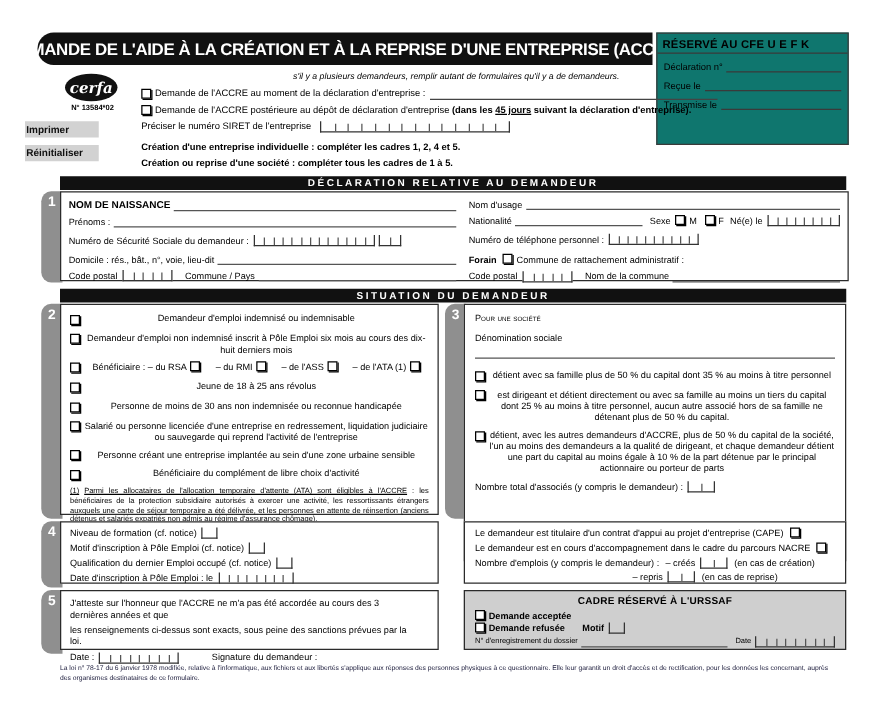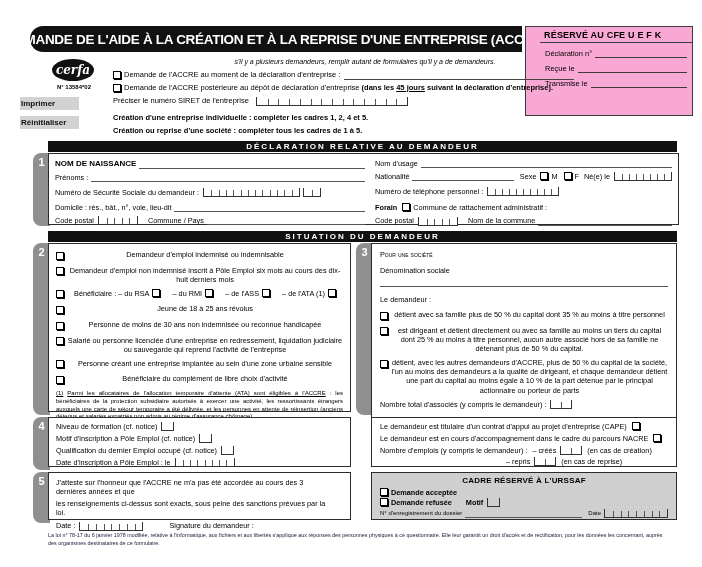--- a/index.html
+++ b/index.html
@@ -40,21 +40,21 @@
     position:absolute;left:30px;top:26px;width:492px;height:26px;
     background:#111;border-radius:13px 0 0 13px;
     color:#fff;display:flex;align-items:center;justify-content:center;
   }
   .titlebar .t{
     font-weight:bold;font-size:13.5px;letter-spacing:-0.3px;
     white-space:nowrap;transform:scaleX(1.0);
   }
   .cfebox{
     position:absolute;left:525px;top:26px;width:152px;height:88px;
-    background:#f9a8d4;border:1px solid #3a3a3a;padding-left:14px;
+    background:#0f766e;border:1px solid #3a3a3a;
   }
   .cfebox .hd{
     border-bottom:1px solid #3a3a3a;height:15px;
     font-weight:bold;font-size:9px;display:flex;align-items:center;
     padding-left:4px;letter-spacing:0.2px;
   }
   .cfebox .row{
     font-size:7.5px;padding:6px 5px 0 5px;display:flex;align-items:flex-end;
   }
   .cfebox .row .lbl{white-space:nowrap;}
@@ -349,21 +349,20 @@
 
   <div class="panel txt" style="left:371px;top:243px;width:306px;height:206px;padding:6px 8px 0 8px;box-sizing:border-box;">
 
     <div style="font-variant:small-caps;margin-bottom:7px;">Pour une société</div>
 
     <div class="frow" style="margin-bottom:2px;">
       <span class="lbl">Dénomination sociale</span>
     </div>
     <div style="border-bottom:1px solid #555;height:9px;margin-bottom:8px;"></div>
 
-    <div style="margin-bottom:6px;">Le demandeur :</div>
 
     <div class="item">
       <span class="cbw"><span class="cb"></span></span>
       <span class="ti">détient avec sa famille plus de 50 % du capital dont 35 % au moins à titre personnel</span>
     </div>
 
     <div class="item">
       <span class="cbw"><span class="cb"></span></span>
       <span class="ti">est dirigeant et détient directement ou avec sa famille au moins un tiers du capital dont 25 % au moins à titre personnel, aucun autre associé hors de sa famille ne détenant plus de 50 % du capital.</span>
     </div>

